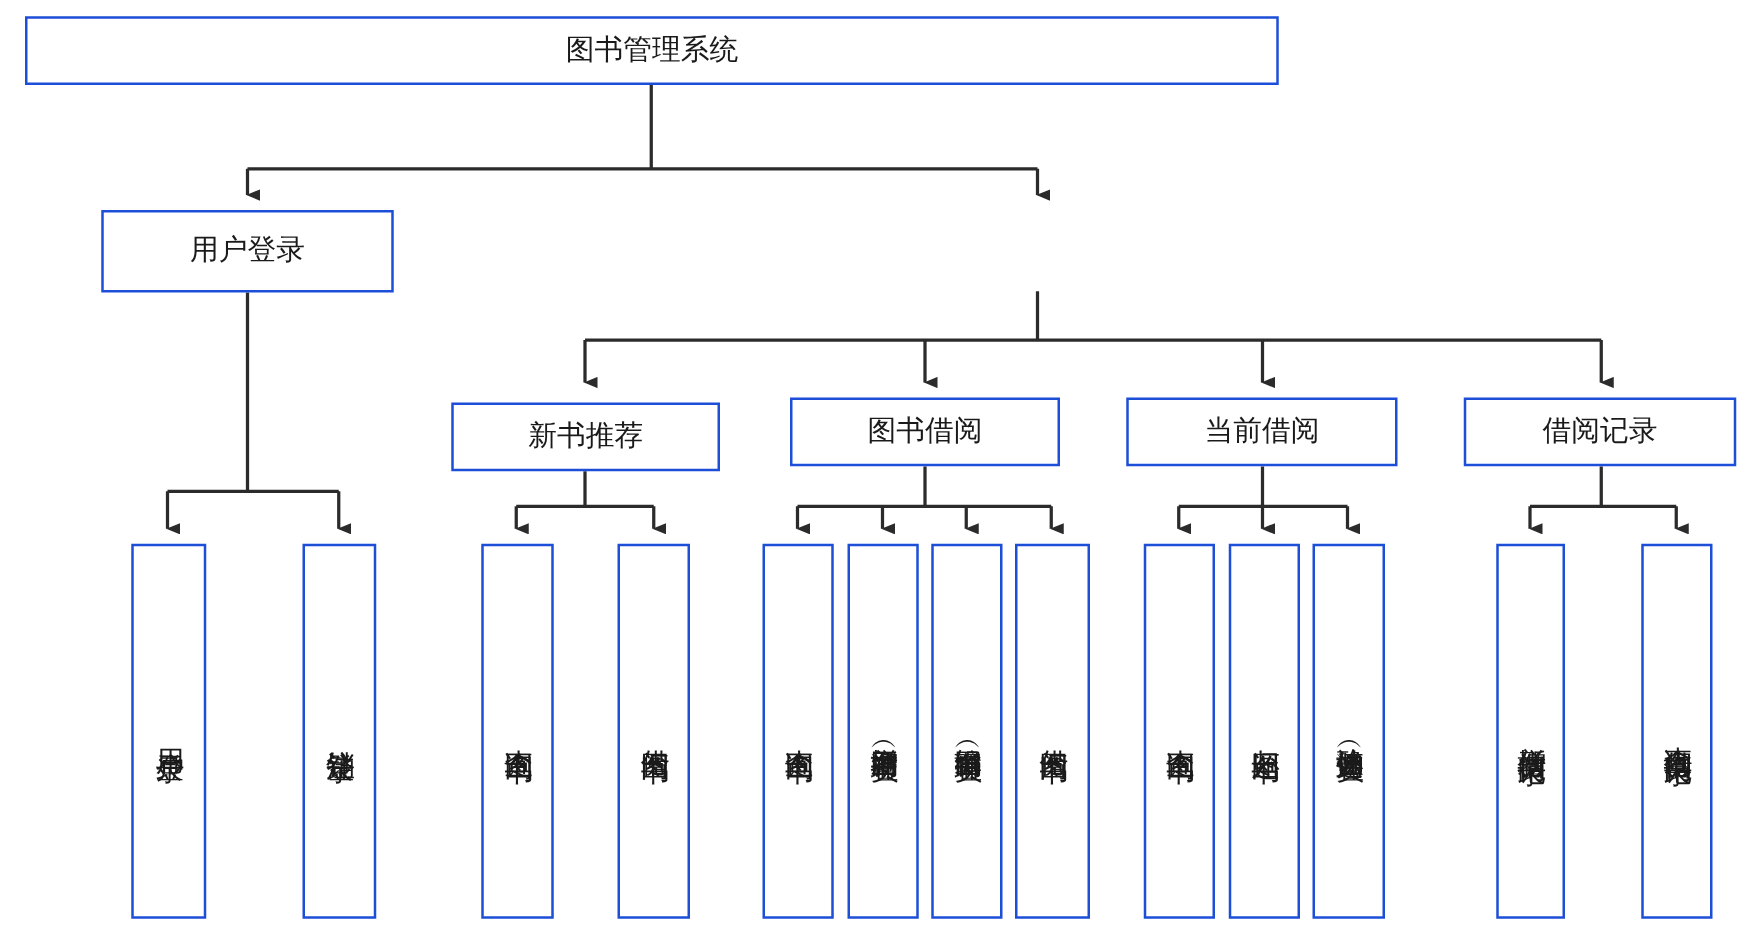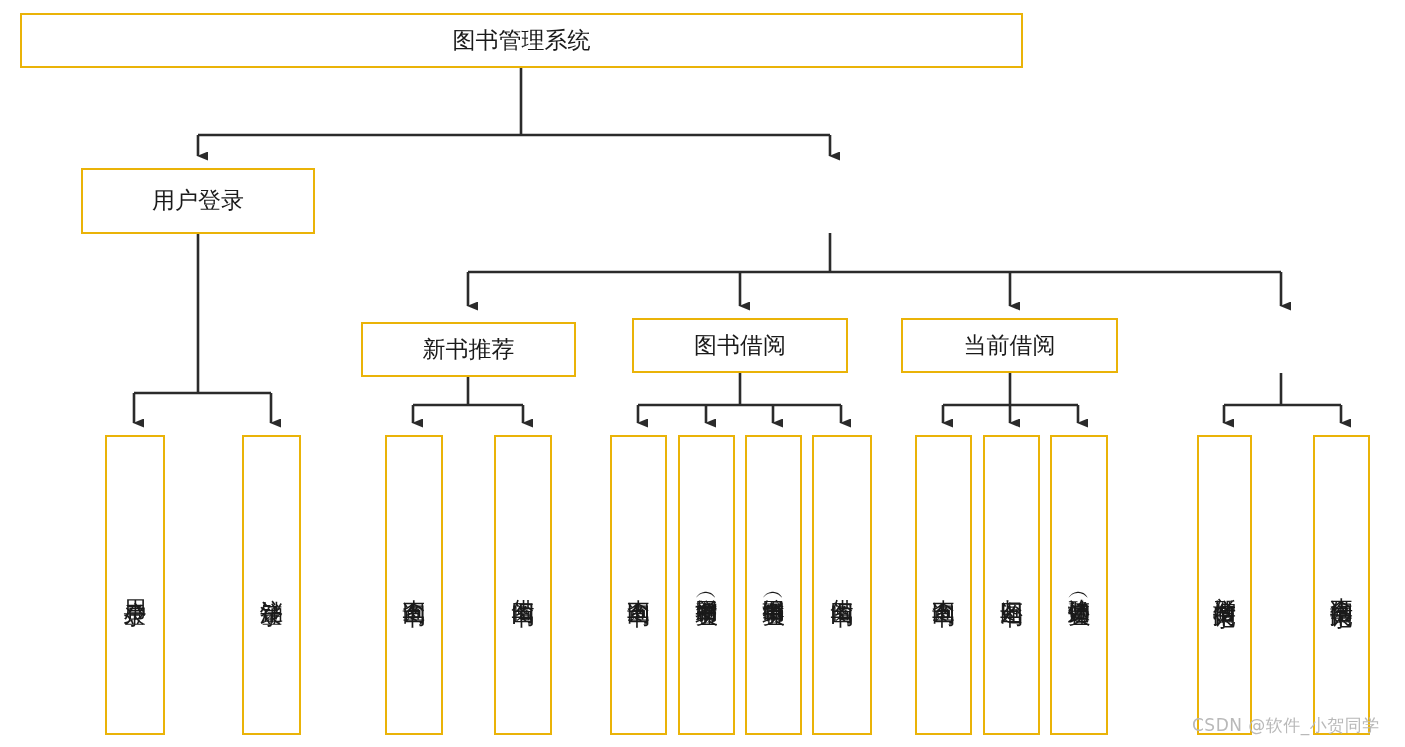--- a/index.html
+++ b/index.html
@@ -23,21 +23,21 @@
     position: absolute;
     left: 0;
     top: 0;
     width: 1405px;
     height: 747px;
   }
   .node {
     position: absolute;
     box-sizing: border-box;
     background: #ffffff;
-    border: 2px solid #eab308;
+    border: 2px solid #1d4ed8;
     display: flex;
     align-items: center;
     justify-content: center;
     overflow: hidden;
   }
   .node-label {
     color: #1a1a1a;
     line-height: 1.12;
     white-space: pre;
     text-align: center;
@@ -154,20 +154,23 @@
   </div>
 
   <div class="node horizontal" style="left:901px; top:318px; width:217px; height:55px;">
     <span class="node-label">当前借阅</span>
   </div>
 
   <div class="node horizontal" style="left:632px; top:318px; width:216px; height:55px;">
     <span class="node-label">图书借阅</span>
   </div>
 
+  <div class="node horizontal" style="left:1171px; top:318px; width:218px; height:55px;">
+    <span class="node-label">借阅记录</span>
+  </div>
 
   <div class="node vertical" style="left:105px; top:435px; width:60px; height:300px;">
     <span class="node-label">用户登录</span>
   </div>
 
   <div class="node vertical" style="left:242px; top:435px; width:59px; height:300px;">
     <span class="node-label">注销登录</span>
   </div>
 
   <div class="node vertical" style="left:385px; top:435px; width:58px; height:300px;">
@@ -207,15 +210,14 @@
   </div>
 
   <div class="node vertical" style="left:1197px; top:435px; width:55px; height:300px;">
     <span class="node-label">新增借阅记录</span>
   </div>
 
   <div class="node vertical" style="left:1313px; top:435px; width:57px; height:300px;">
     <span class="node-label">查询借阅记录</span>
   </div>
 
-  <div id="watermark">CSDN @软件_小贺同学</div>
 
 </div>
 
 </body></html>

